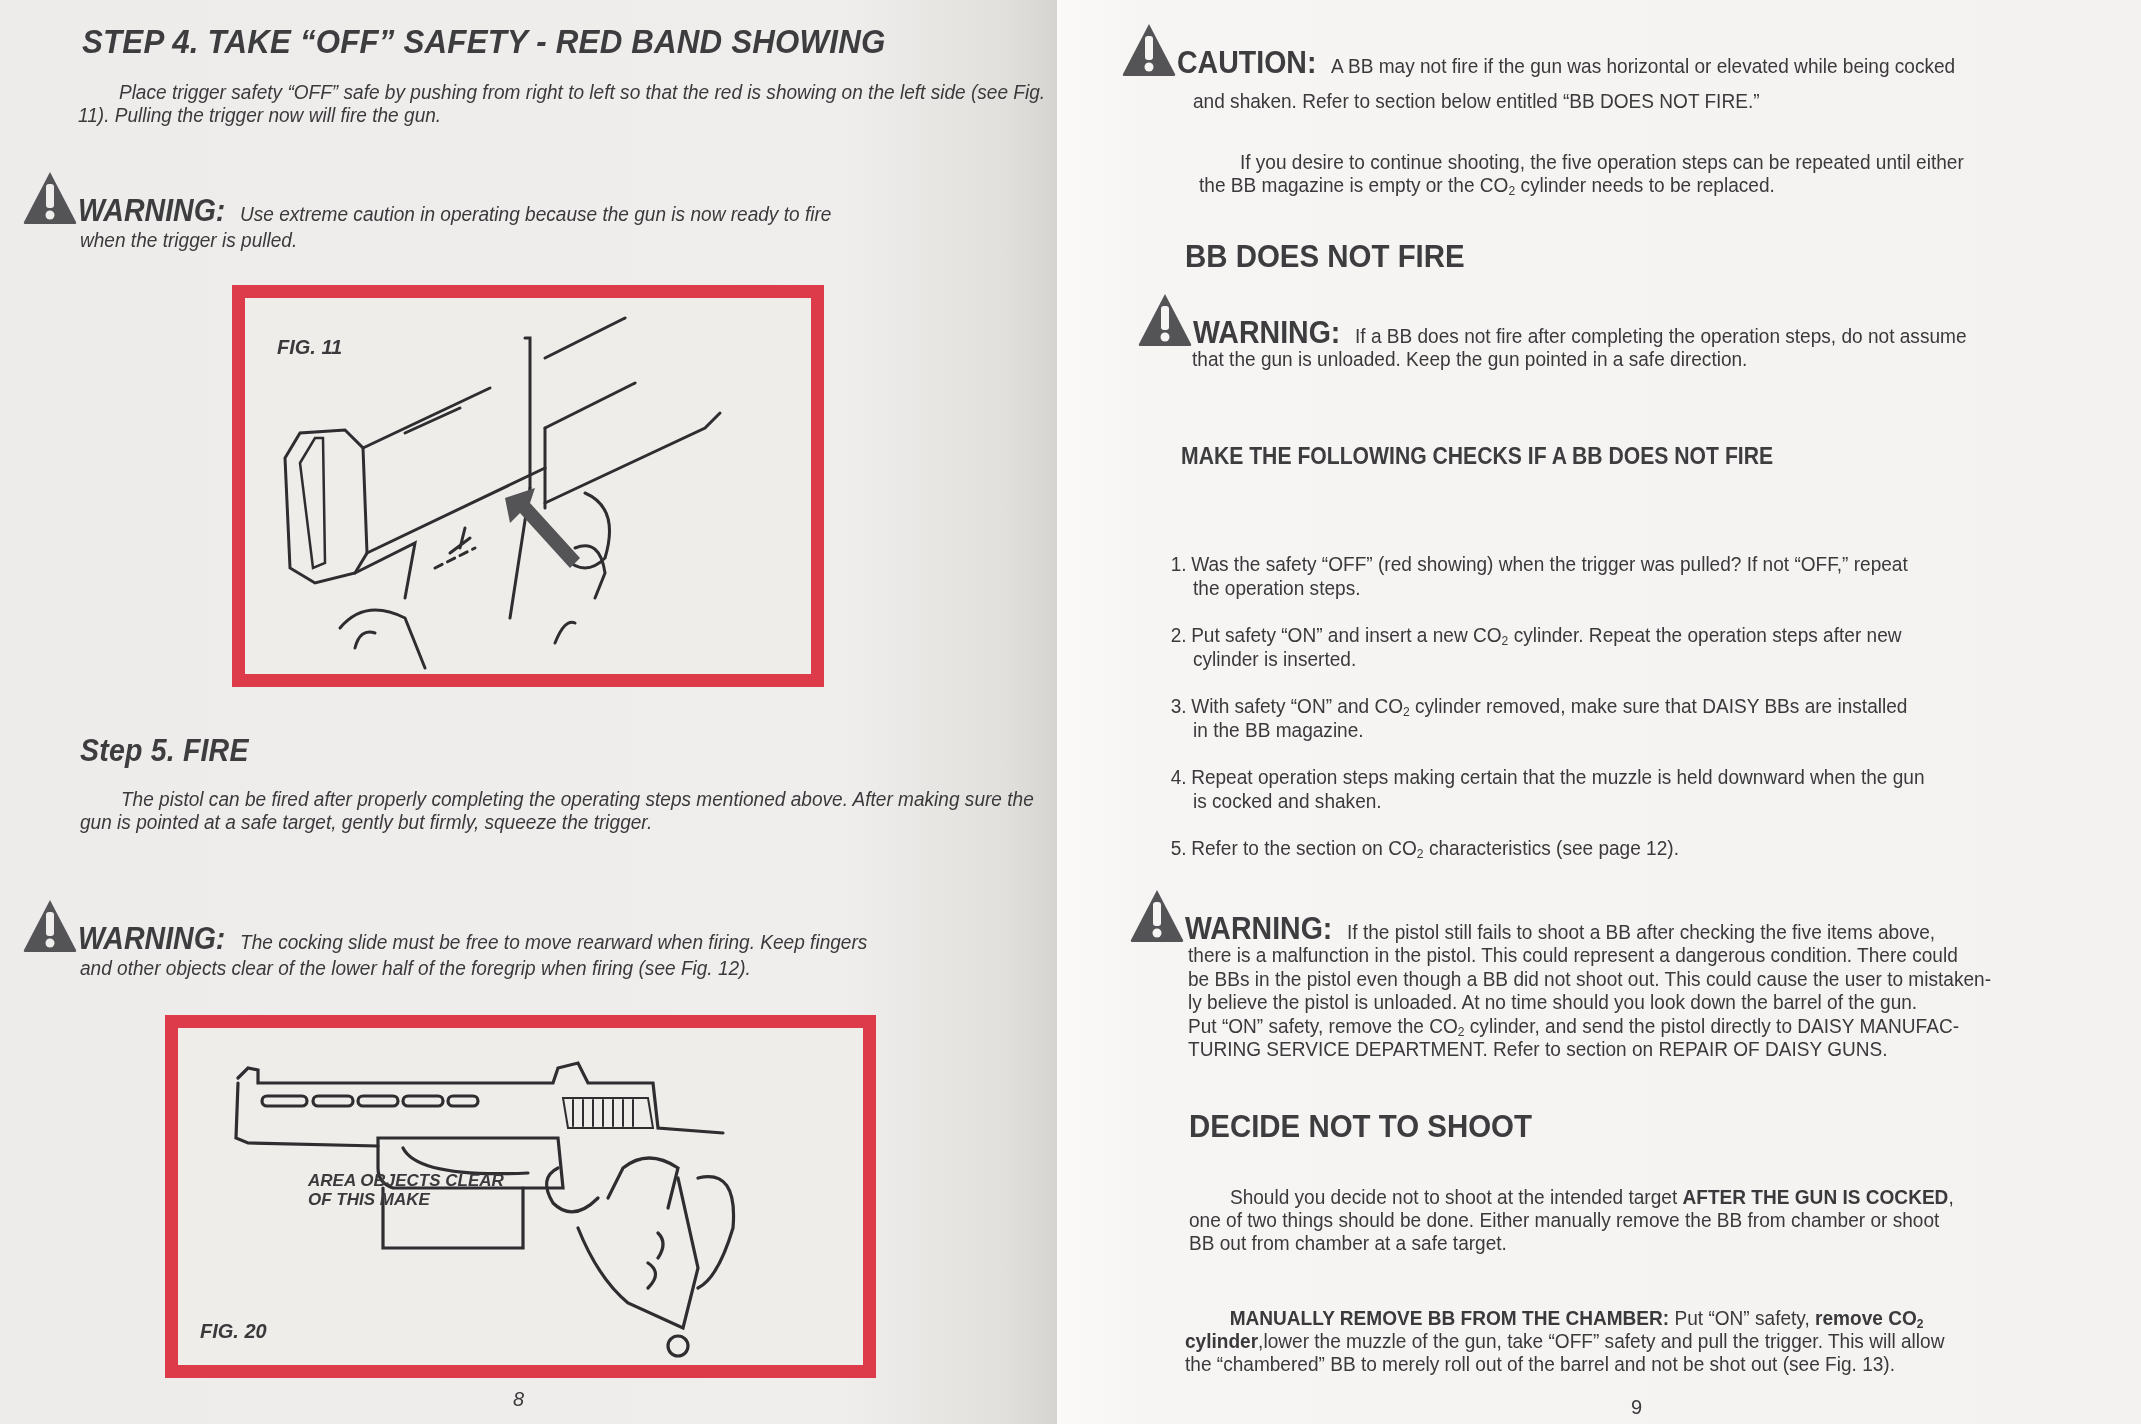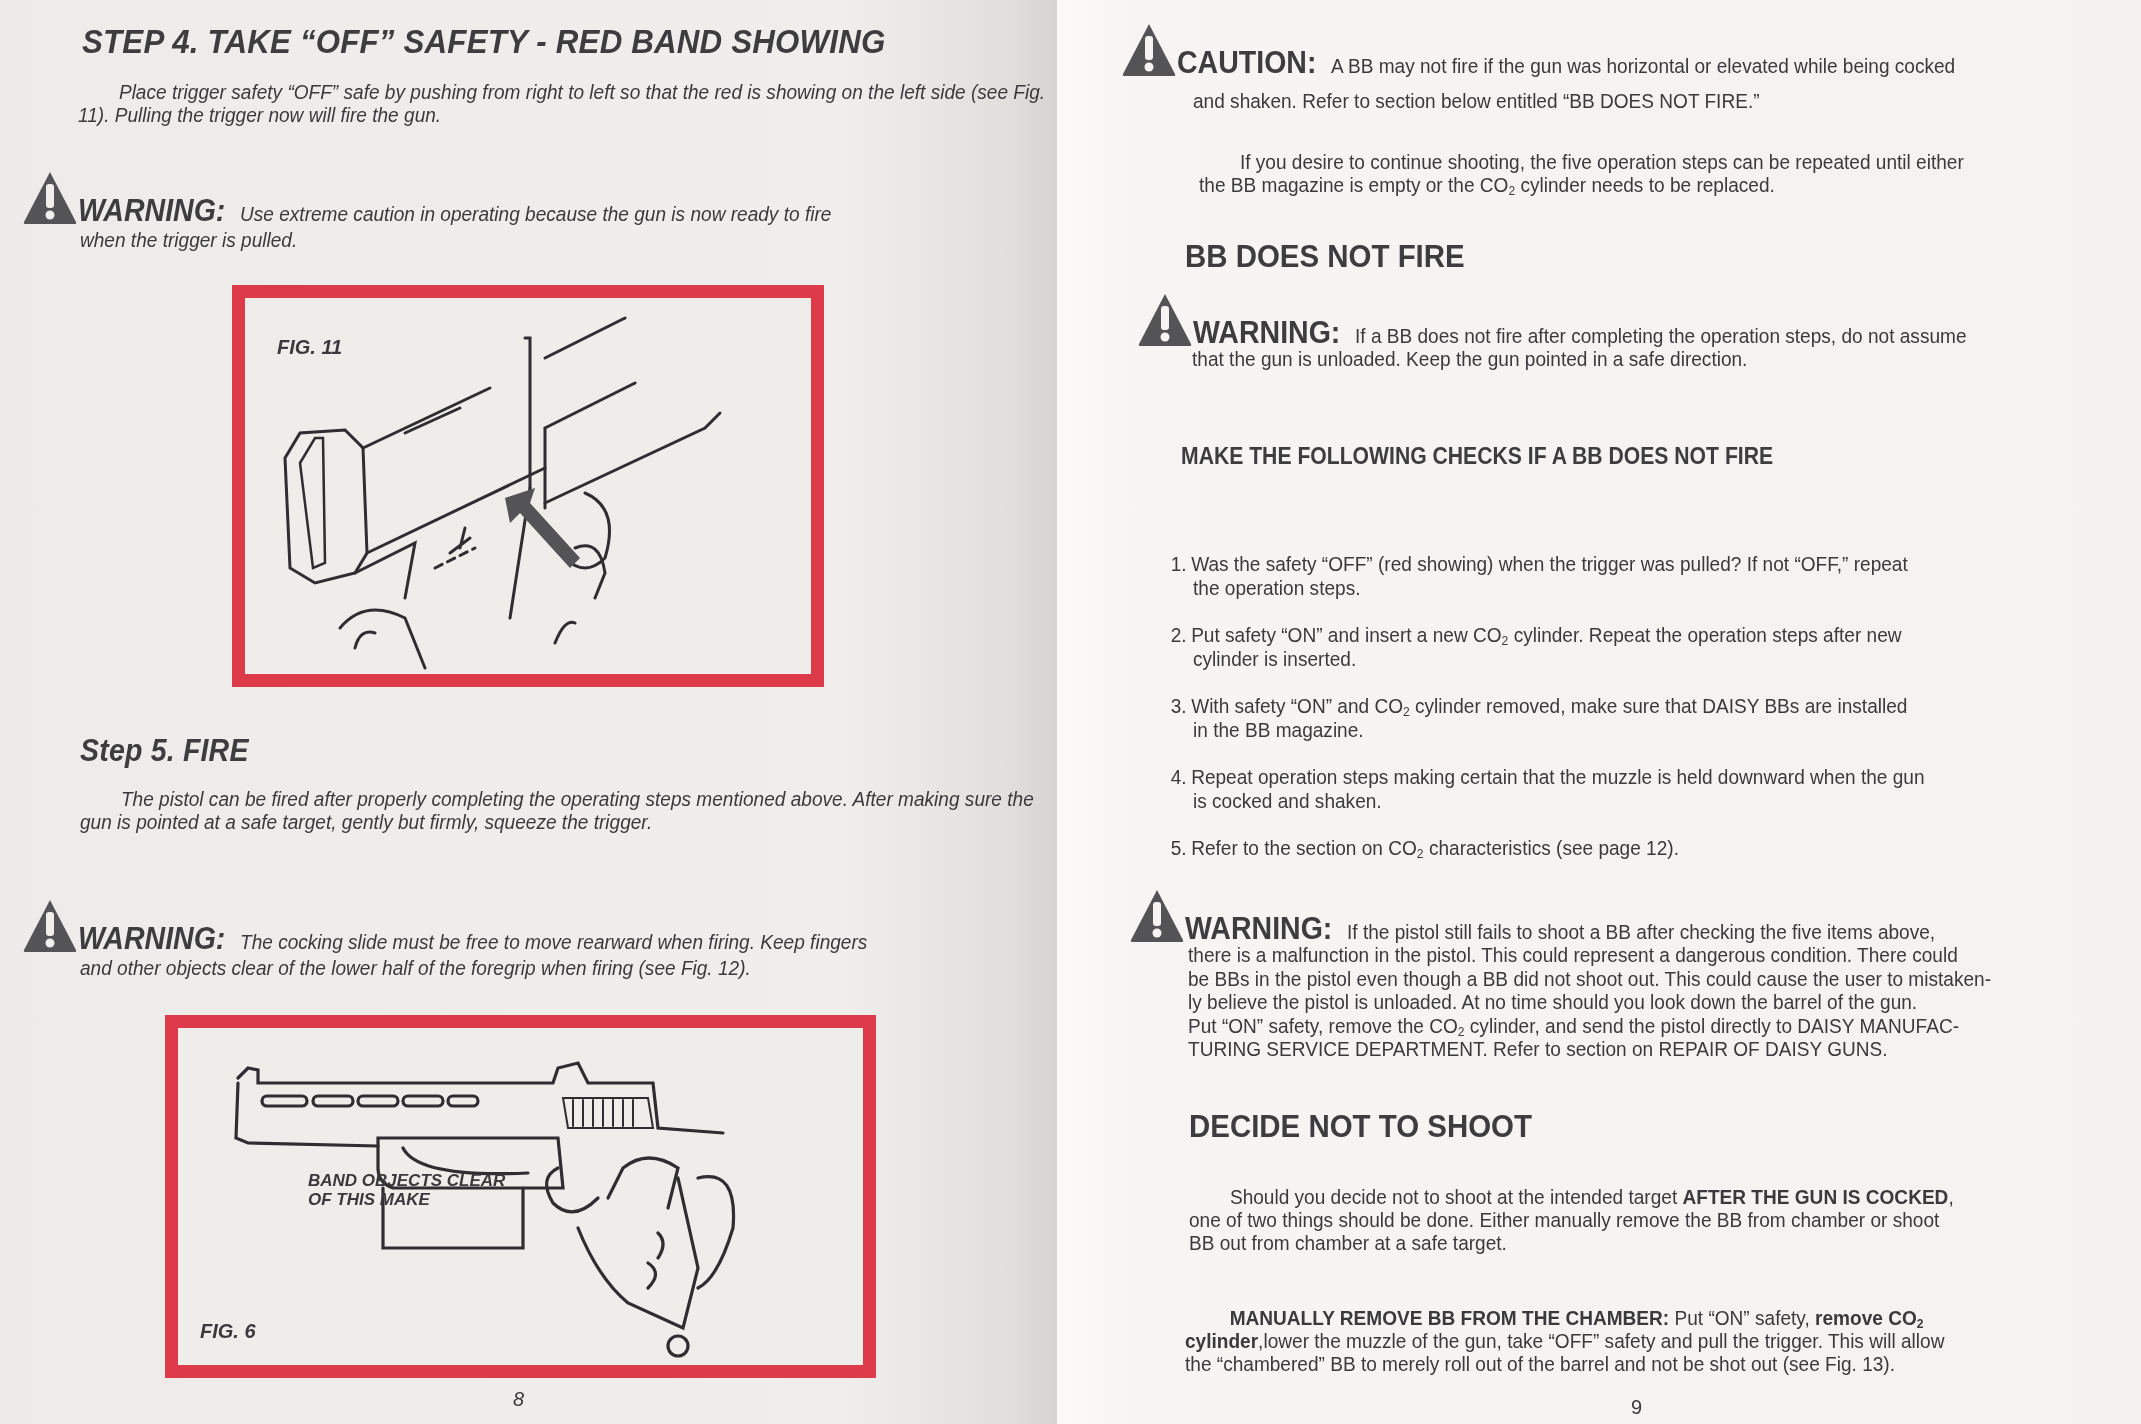--- a/index.html
+++ b/index.html
@@ -103,24 +103,24 @@
       <path d="M395 72 L395 98 M405 72 L405 98 M415 72 L415 98 M425 72 L425 98 M435 72 L435 98 M445 72 L445 98 M455 72 L455 98" stroke-width="2"></path>
       <path d="M205 160 L205 220 L345 220 L345 160"></path>
       <path d="M380 140 Q360 150 375 175 Q395 195 420 170"></path>
       <path d="M430 170 L445 140 Q470 120 500 140 L490 180"></path>
       <path d="M400 200 Q420 250 450 275 L505 300 L520 240 L500 150"></path>
       <path d="M520 150 Q560 140 555 200 Q540 250 520 260"></path>
       <circle cx="500" cy="318" r="10"></circle>
       <path d="M480 205 Q490 215 480 230 M470 235 Q485 245 470 260"></path>
     </svg>
     <div class="fig-note" style="left:130px;top:143px;">
-      <div>BAND OBJECTS CLEAR</div>
+      <div>AREA OBJECTS CLEAR</div>
       <div>OF THIS MAKE</div>
     </div>
-    <div class="fig-label" style="left:22px;top:292px;font-size:20px;">FIG. 6</div>
+    <div class="fig-label" style="left:22px;top:292px;font-size:20px;">FIG. 20</div>
   </div>
 
   <div class="page-num" style="left:513px;top:1388px;">8</div>
 </div>
 
 <div class="page right">
 
   <div class="abs warn-row" style="left:64px;top:22px;">
     <svg class="tri" viewBox="0 0 56 56">
         <path d="M28 2 L54 52 Q55 54 52 54 L4 54 Q1 54 2 52 Z" fill="#545356"></path>

